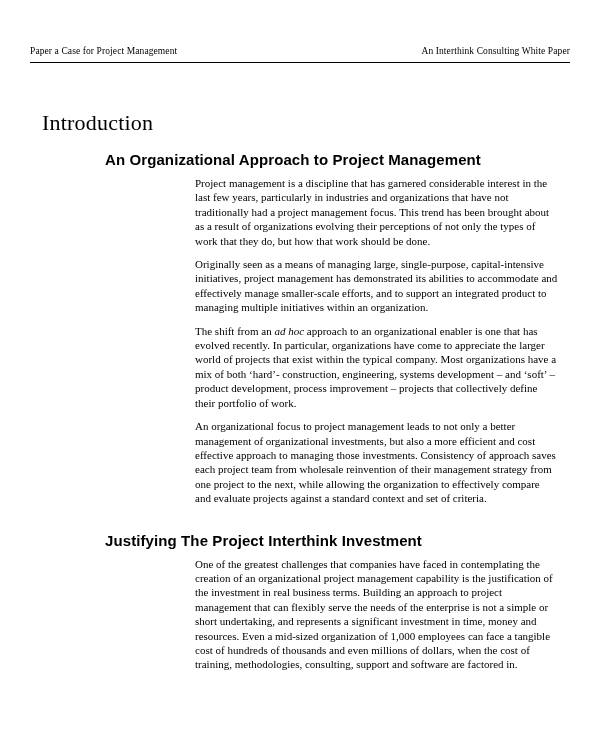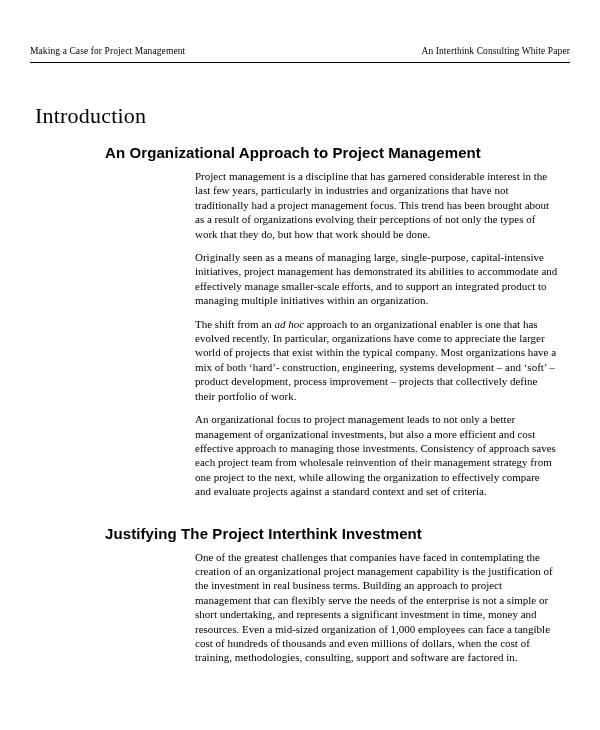--- a/index.html
+++ b/index.html
@@ -33,21 +33,21 @@
   .content {
     position: absolute;
     top: 98px;
     left: 30px;
     width: 540px;
   }
   .page-title {
     font-family: "Liberation Serif", serif;
     font-size: 22px;
     font-weight: normal;
-    margin: 5px;
+    margin: 12px;
     letter-spacing: 0.2px;
   }
   .section-heading {
     font-family: "Liberation Sans", sans-serif;
     font-weight: bold;
     font-size: 15px;
     letter-spacing: 0.1px;
     margin: 15px 0 8px 75px;
   }
   .section-heading.second {
@@ -62,21 +62,21 @@
   }
   .body-para em {
   }
 </style>
 </head>
 <body>
 
 <div class="page">
 
   <div class="doc-header">
-    <span>Making a Case for Project Management</span>
+    <span>Paper a Case for Project Management</span>
     <span>An Interthink Consulting White Paper</span>
   </div>
 
   <div class="content">
 
     <h1 class="page-title">Introduction</h1>
 
     <div>
       <h2 class="section-heading">An Organizational Approach to Project Management</h2>
 

